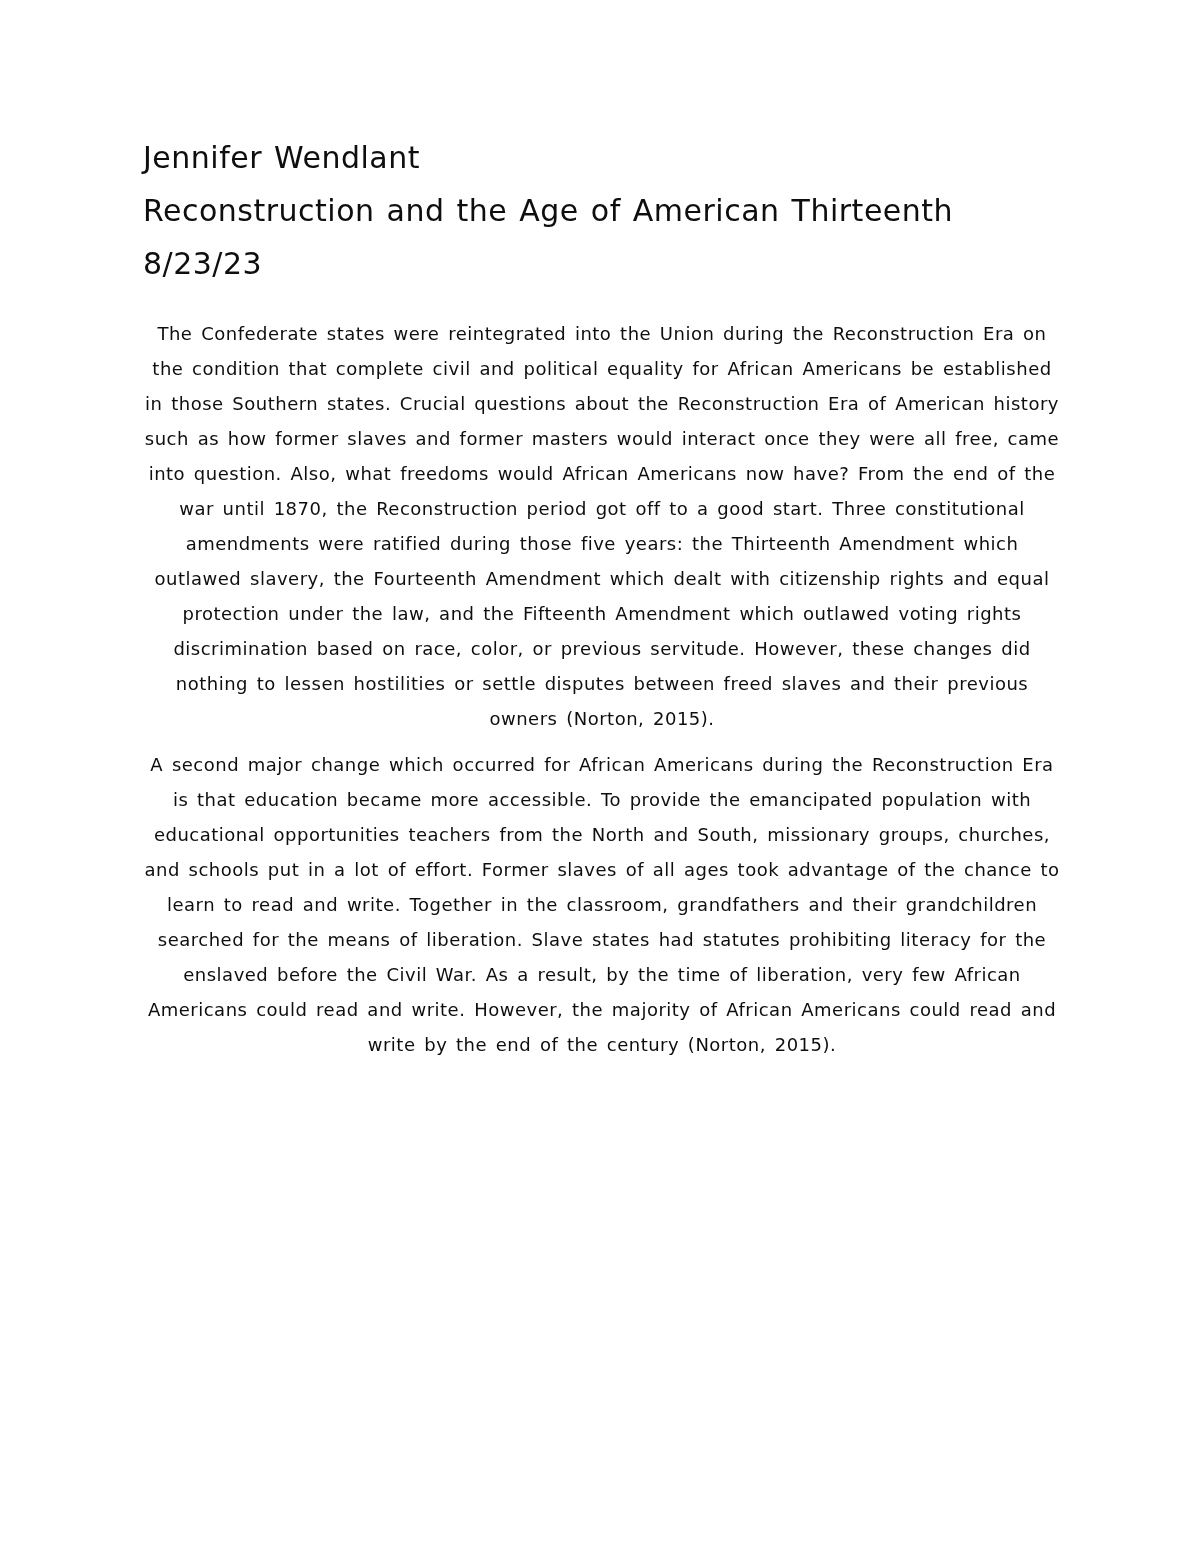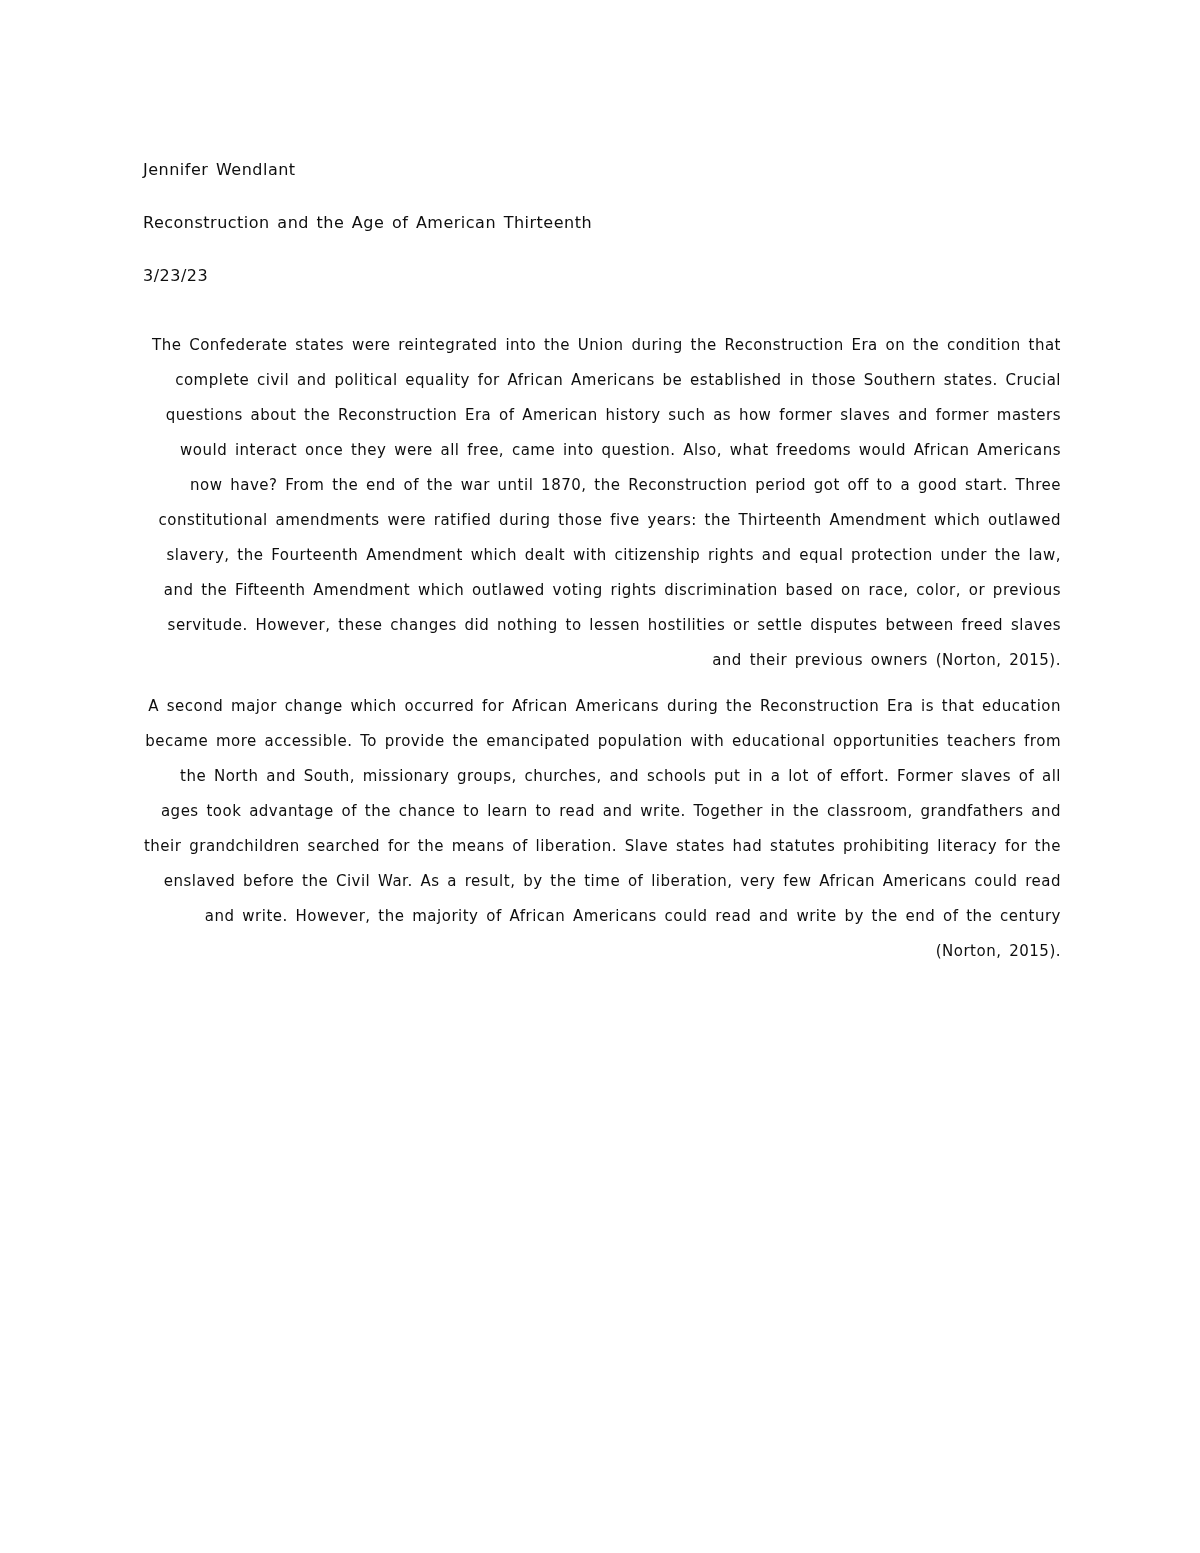--- a/index.html
+++ b/index.html
@@ -18,43 +18,43 @@
     box-sizing: border-box;
     width: 1200px;
     min-height: 1553px;
     padding: 143px 138px 60px 143px;
     background: #ffffff;
   }
   .doc-header {
     margin-bottom: 41px;
   }
   .doc-header p {
-    margin: 16px 0 31px 0;
-    font-size: 16px;
+    margin: 4px 0 31px 0;
+    font-size: 30px;
     line-height: 22px;
     letter-spacing: 0.5px;
     word-spacing: 2px;
   }
   .doc-body p {
     width: 918px;
     margin: 0 0 11px 0;
-    font-size: 15px;
+    font-size: 18px;
     line-height: 35px;
     letter-spacing: 0.5px;
     word-spacing: 2.5px;
-    text-align: right;
+    text-align: center;
   }
 </style>
 </head>
 <body>
 
 <div class="page">
   <div class="doc-header">
     <p>Jennifer Wendlant</p>
     <p>Reconstruction and the Age of American Thirteenth</p>
-    <p>3/23/23</p>
+    <p>8/23/23</p>
   </div>
 
   <div class="doc-body">
     <p>The Confederate states were reintegrated into the Union during the Reconstruction Era on the condition that complete civil and political equality for African Americans be established in those Southern states. Crucial questions about the Reconstruction Era of American history such as how former slaves and former masters would interact once they were all free, came into question. Also, what freedoms would African Americans now have? From the end of the war until 1870, the Reconstruction period got off to a good start. Three constitutional amendments were ratified during those five years: the Thirteenth Amendment which outlawed slavery, the Fourteenth Amendment which dealt with citizenship rights and equal protection under the law, and the Fifteenth Amendment which outlawed voting rights discrimination based on race, color, or previous servitude. However, these changes did nothing to lessen hostilities or settle disputes between freed slaves and their previous owners (Norton, 2015).</p>
     <p>A second major change which occurred for African Americans during the Reconstruction Era is that education became more accessible. To provide the emancipated population with educational opportunities teachers from the North and South, missionary groups, churches, and schools put in a lot of effort. Former slaves of all ages took advantage of the chance to learn to read and write. Together in the classroom, grandfathers and their grandchildren searched for the means of liberation. Slave states had statutes prohibiting literacy for the enslaved before the Civil War. As a result, by the time of liberation, very few African Americans could read and write. However, the majority of African Americans could read and write by the end of the century (Norton, 2015).</p>
   </div>
 </div>
 
 </body></html>

